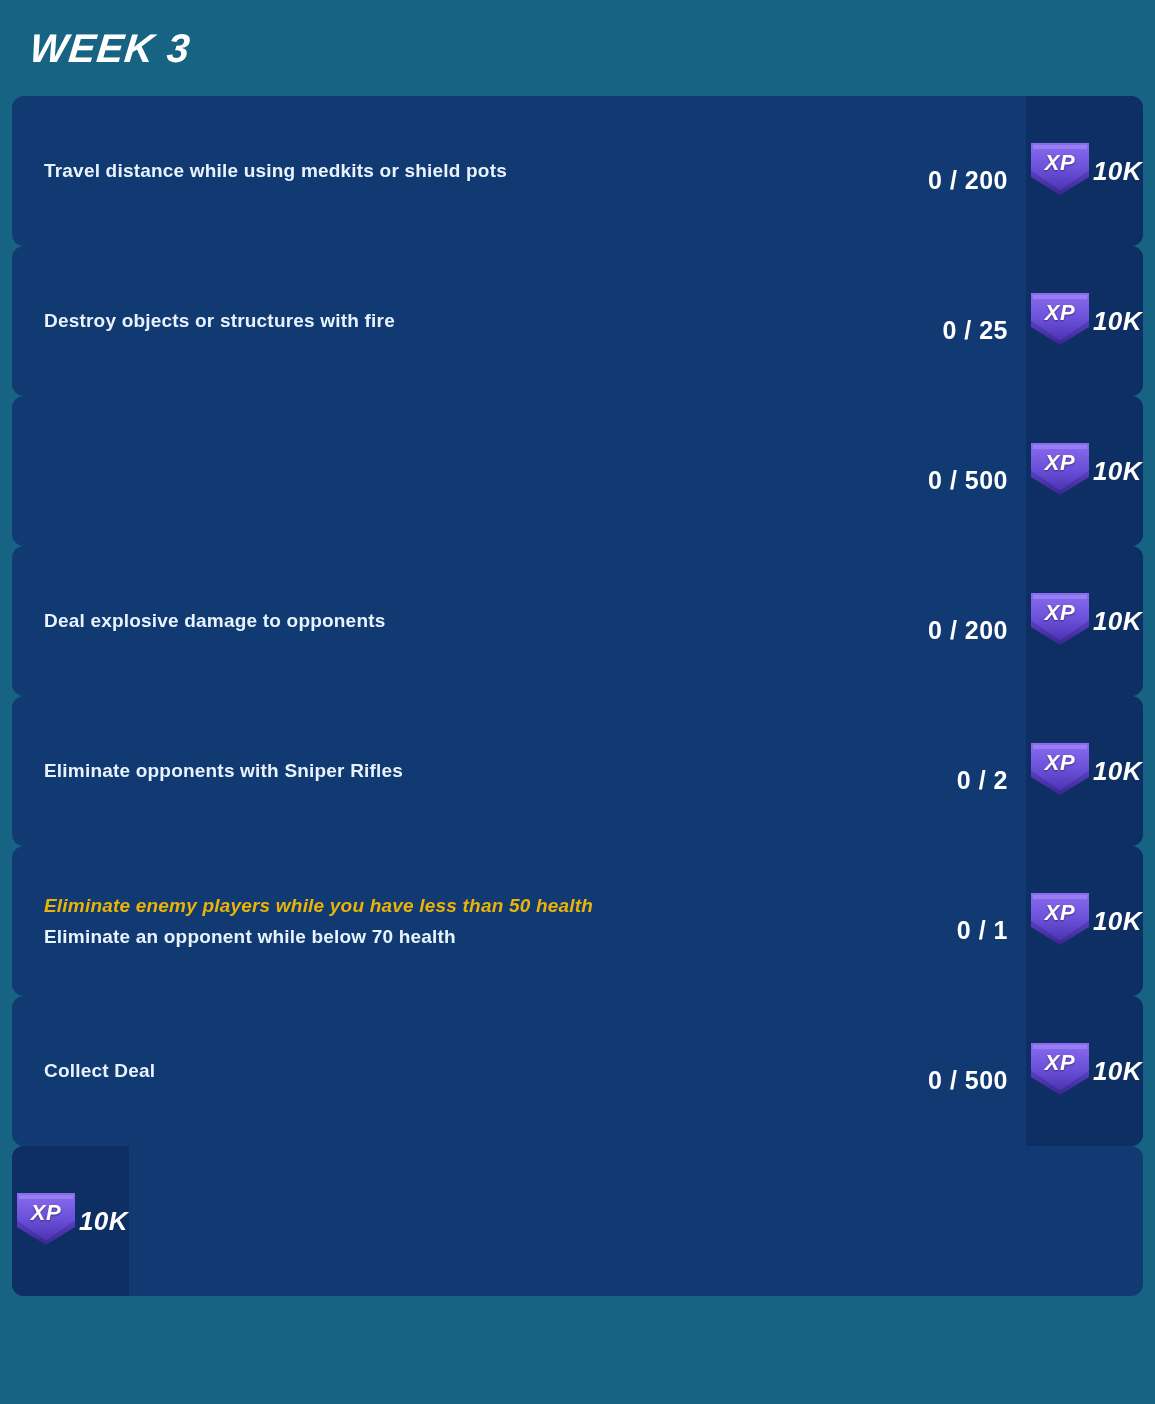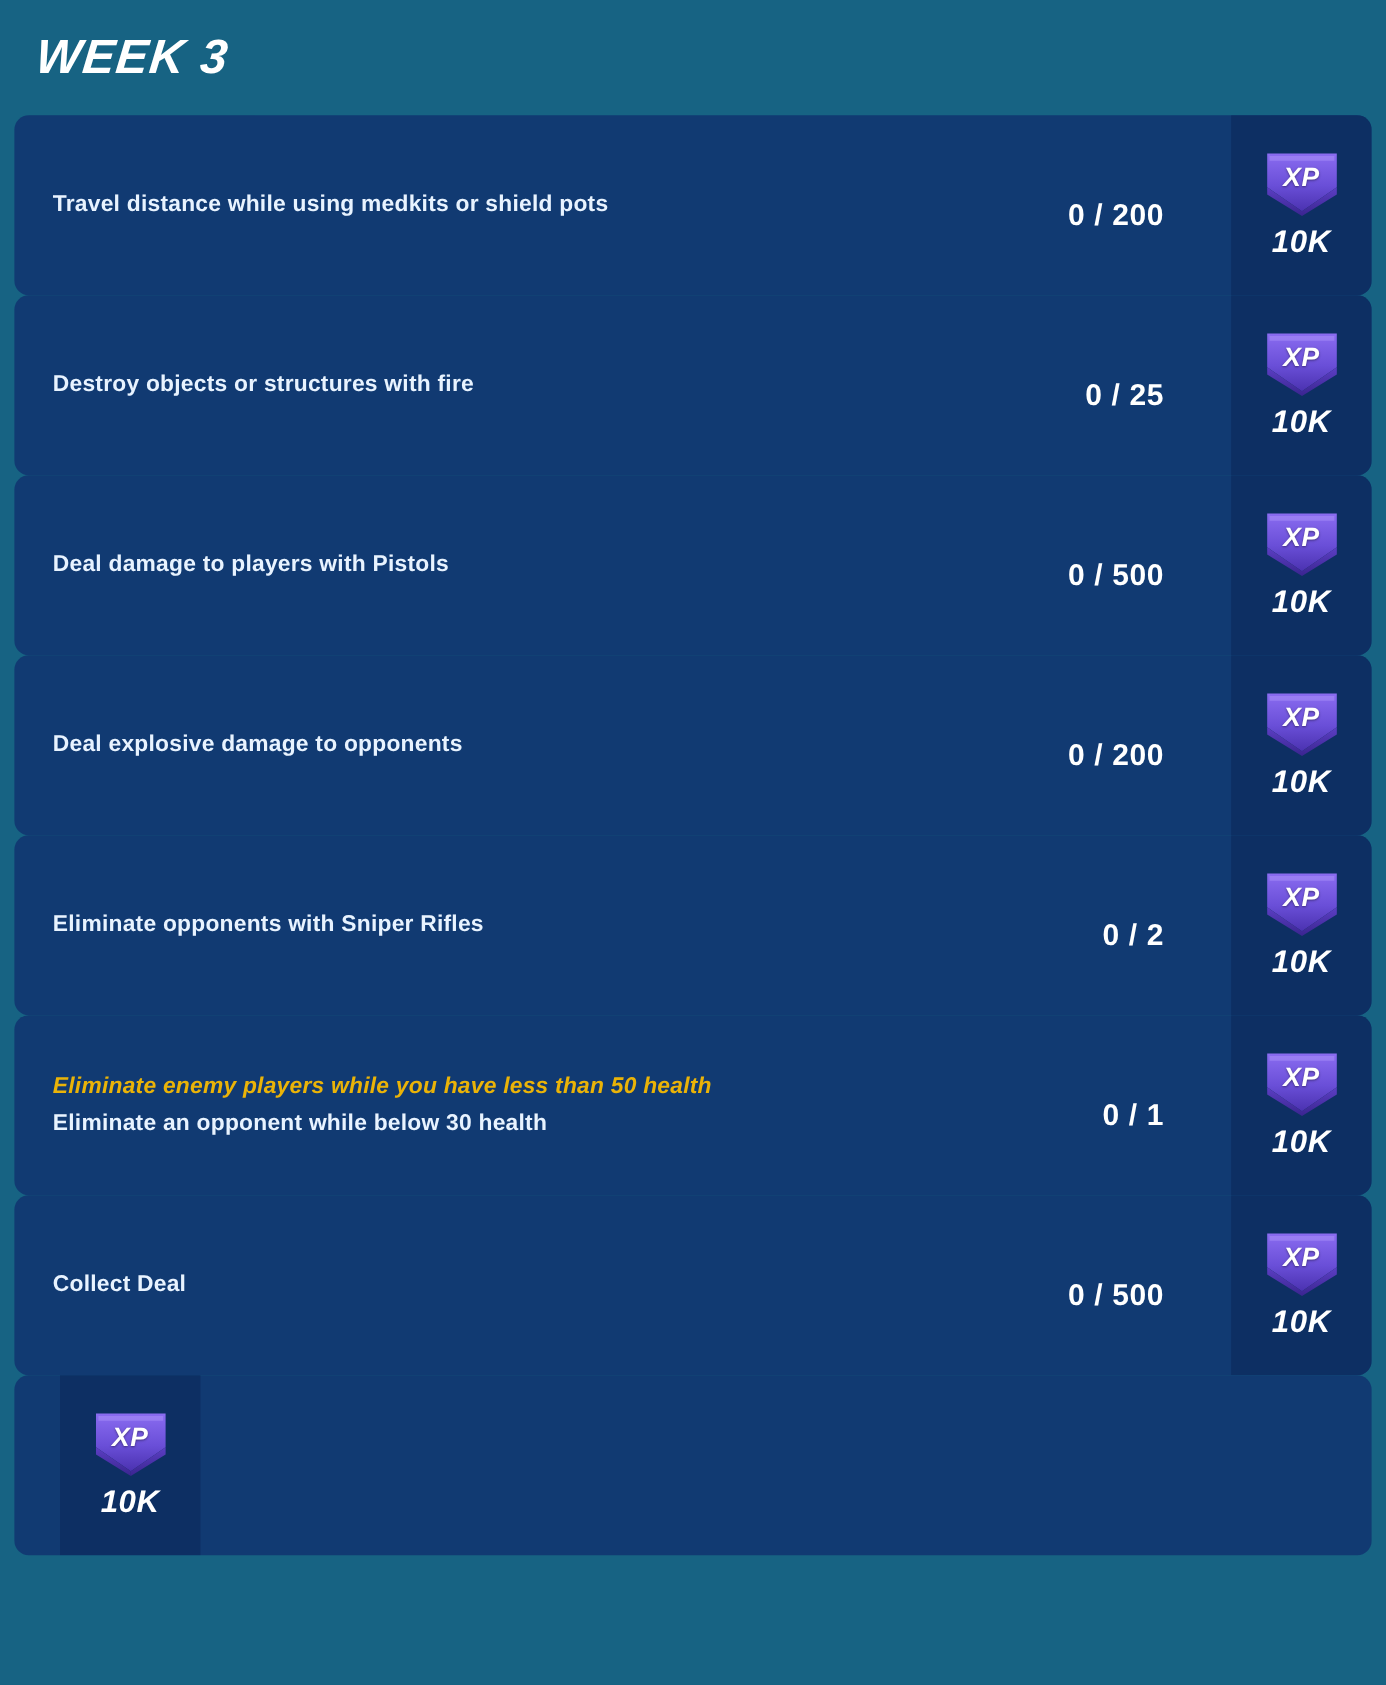--- a/index.html
+++ b/index.html
@@ -85,24 +85,23 @@
     font-size: 25px;
     font-weight: 800;
     letter-spacing: 0.5px;
     white-space: nowrap;
   }
   .quest-reward {
     flex: 0 0 117px;
     background: #0d2f63;
     position: relative;
     display: flex;
-    flex-direction: column;
+    flex-direction: row;
     align-items: center;
     justify-content: center;
-    margin-left: 38px;
   }
   .xp-badge {
     position: relative;
     width: 66px;
     height: 54px;
     margin-bottom: 6px;
   }
   .xp-badge svg { display: block; width: 66px; height: 54px; }
   .xp-badge .xp-label {
     position: absolute;
@@ -197,24 +196,20 @@
           <polygon points="4,30 33,50 33,54 4,36" fill="url(#xpg2)"></polygon>
           <polygon points="6,4 60,4 60,8 6,8" fill="#a98ff7" opacity="0.55"></polygon>
         </svg>
         <div class="xp-label">XP</div>
       </div>
       <div class="xp-amount">10K</div>
     </div>
   </div>
       <div class="quest-row">
     <div class="quest-main">
-      <div class="quest-text-wrap">
-
-        <div class="quest-title">Deal damage to players with Pistols</div>
-      </div>
       <div class="quest-progress">0 / 500</div>
     </div>
     <div class="quest-reward">
       <div class="xp-badge">
         <svg viewBox="0 0 66 54" xmlns="http://www.w3.org/2000/svg">
           <defs>
             <linearGradient id="xpg" x1="0" y1="0" x2="0" y2="1">
               <stop offset="0%" stop-color="#8a6cf0"></stop>
               <stop offset="55%" stop-color="#6a4fd8"></stop>
               <stop offset="100%" stop-color="#4b32b0"></stop>
@@ -295,21 +290,21 @@
         </svg>
         <div class="xp-label">XP</div>
       </div>
       <div class="xp-amount">10K</div>
     </div>
   </div>
       <div class="quest-row">
     <div class="quest-main">
       <div class="quest-text-wrap">
         <div class="quest-subtitle">Eliminate enemy players while you have less than 50 health</div>
-        <div class="quest-title">Eliminate an opponent while below 30 health</div>
+        <div class="quest-title">Eliminate an opponent while below 70 health</div>
       </div>
       <div class="quest-progress">0 / 1</div>
     </div>
     <div class="quest-reward">
       <div class="xp-badge">
         <svg viewBox="0 0 66 54" xmlns="http://www.w3.org/2000/svg">
           <defs>
             <linearGradient id="xpg" x1="0" y1="0" x2="0" y2="1">
               <stop offset="0%" stop-color="#8a6cf0"></stop>
               <stop offset="55%" stop-color="#6a4fd8"></stop>

